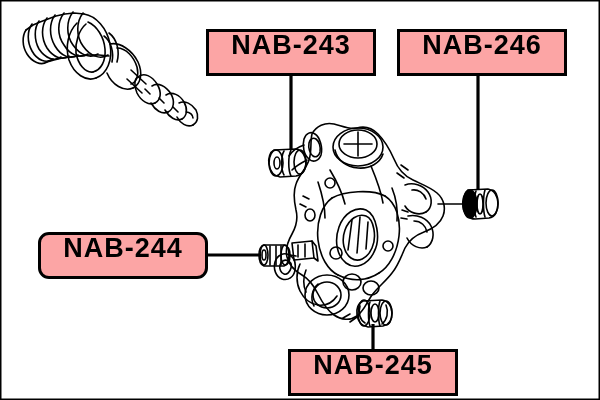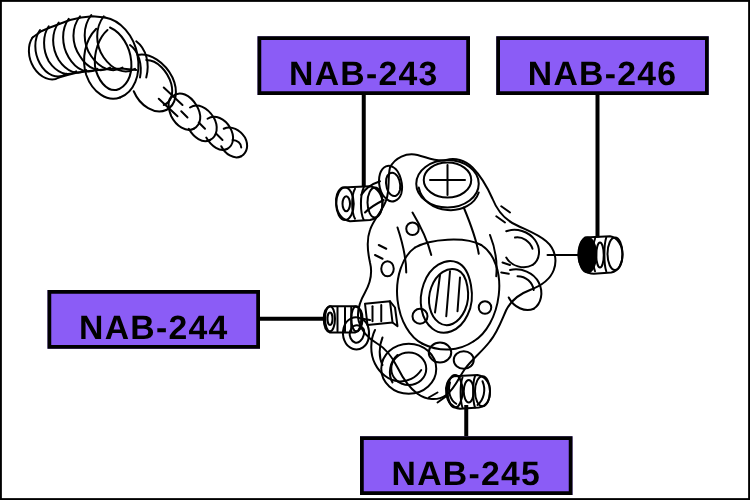--- a/index.html
+++ b/index.html
@@ -22,39 +22,39 @@
     position: absolute;
     top: 0;
     left: 0;
     width: 600px;
     height: 400px;
     display: block;
   }
   .part-label-box {
     position: absolute;
     box-sizing: border-box;
-    background: #8b5cf6;
+    background: #fca5a5;
     border: 3px solid #000000;
     display: flex;
-    align-items: flex-end;
+    align-items: flex-start;
     justify-content: center;
     letter-spacing: 0.5px;
   }
   .part-label-text {
     font-family: "Liberation Sans", sans-serif;
     font-weight: bold;
     font-size: 27px;
     color: #000000;
     line-height: 1;
     white-space: nowrap;
     letter-spacing: 1px;
   }
   #label-nab243 { left: 206px; top: 29px;  width: 170px; height: 47px; }
   #label-nab246 { left: 397px; top: 29px;  width: 170px; height: 47px; }
-  #label-nab244 { left: 38px;  top: 232px; width: 170px; height: 47px; }
+  #label-nab244 { left: 38px;  top: 232px; width: 170px; height: 47px; border-radius: 11px; }
   #label-nab245 { left: 288px; top: 349px; width: 170px; height: 47px; }
 </style>
 </head>
 <body>
 
 <div id="diagram-root">
 
   <svg id="diagram-svg" viewBox="0 0 600 400" xmlns="http://www.w3.org/2000/svg">
 
     <rect x="0.75" y="0.75" width="598.5" height="398.5" fill="none" stroke="#000000" stroke-width="1.5"></rect>

